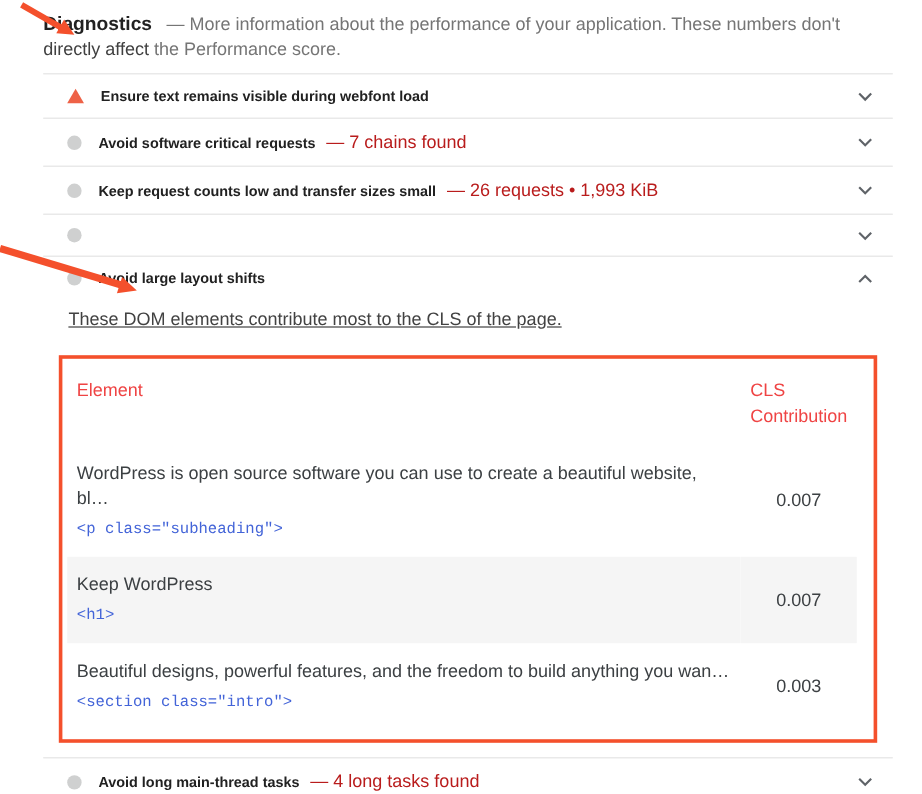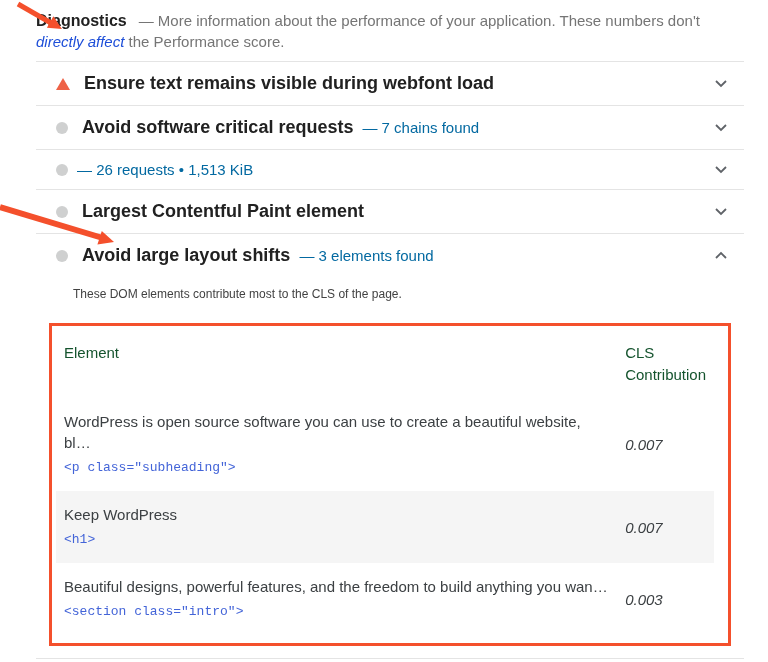--- a/index.html
+++ b/index.html
@@ -7,50 +7,50 @@
   body {
     width: 768px; height: 662px; overflow: hidden; position: relative;
     font-family: "Liberation Sans", sans-serif;
     color: #212121;
   }
   .content { margin: 0 24px 0 36px; }
 
   
   .header { padding: 10px 0 9px 0; font-size: 15px; line-height: 21px; color: #757575; }
   .header .title { font-size: 16px; font-weight: bold; color: #212121; margin-right: 12px; }
-  .header a { color: #1d4ed8; text-decoration: none; font-style: italic; }
+  .header a { color: #404040; text-decoration: none; }
 
   .divider { border-top: 1px solid #e4e4e4; height: 0; }
 
   
   .audit { display: flex; align-items: center; padding: 11px 0; cursor: pointer; }
   .audit .lead-icon { width: 12px; height: 12px; margin-left: 20px; flex: 0 0 auto; }
   .circle { width: 12px; height: 12px; border-radius: 50%; background: #cfd0d0; }
   .triangle {
     width: 0; height: 0; margin-left: 20px; flex: 0 0 auto;
     border-left: 7px solid transparent; border-right: 7px solid transparent;
     border-bottom: 12px solid #ee6247;
   }
-  .audit .t { margin-left: 14px; font-size: 18px; font-weight: bold; color: #212121; }
-  .audit .d { margin-left: 9px; font-size: 15px; color: #0369a1; white-space: nowrap; }
+  .audit .t { margin-left: 14px; font-size: 12px; font-weight: bold; color: #212121; }
+  .audit .d { margin-left: 9px; font-size: 15px; color: #b91c1c; white-space: nowrap; }
   .audit .chev { margin-left: auto; margin-right: 16px; flex: 0 0 auto; display: flex; }
   .chev svg { stroke: #5f6368; fill: none; stroke-width: 1.8; }
 
   
-  .exp-desc { margin: 7px 0 19px 37px; font-size: 12px; color: #424242; line-height: 20px; }
+  .exp-desc { margin: 7px 0 19px 21px; font-size: 15px; color: #424242; line-height: 20px; text-decoration: underline; }
 
   .hl-box { margin: 0 13px 0 13px; border: 3px solid #f4502c; padding: 6px 14px 8px 4px; }
   table.cls { width: 100%; border-collapse: collapse; font-size: 15px; color: #3c4043; }
   table.cls th {
-    font-weight: normal; color: #14532d; padding: 10px 8px 12px 8px;
+    font-weight: normal; color: #ef4444; padding: 10px 8px 12px 8px;
     text-align: left; vertical-align: top; line-height: 22px;
   }
   table.cls th.num { text-align: left; width: 96px; }
   table.cls td { padding: 13px 8px; vertical-align: middle; line-height: 21px; }
-  table.cls td.num { text-align: left; white-space: nowrap; font-style: italic; }
+  table.cls td.num { text-align: center; white-space: nowrap; }
   table.cls tr.shaded td { background: #f5f5f5; }
   .snippet { display: block; margin-top: 4px; font-family: "Liberation Mono", monospace; font-size: 13px; color: #4364d8; }
 
   .gap-sm { height: 12px; }
 
   
   .annot { position: absolute; pointer-events: none; }
   #annot-arrow-top { left: 10px; top: 0; }
   #annot-arrow-mid { left: 0; top: 199px; }
 </style>
@@ -84,44 +84,43 @@
     <span class="chev">
         <svg width="14" height="9" viewBox="0 0 14 9">
           <polyline points="2,2 7,7 12,2"></polyline>
         </svg>
       </span>
   </div>
   <div class="divider"></div>
 
   <div class="audit">
     <span class="lead-icon circle"></span>
-    <span class="d">— 26 requests • 1,513 KiB</span>
+    <span class="t">Keep request counts low and transfer sizes small</span>
+    <span class="d">— 26 requests • 1,993 KiB</span>
     <span class="chev">
         <svg width="14" height="9" viewBox="0 0 14 9">
           <polyline points="2,2 7,7 12,2"></polyline>
         </svg>
       </span>
   </div>
   <div class="divider"></div>
 
   <div class="audit">
     <span class="lead-icon circle"></span>
-    <span class="t">Largest Contentful Paint element</span>
     <span class="chev">
         <svg width="14" height="9" viewBox="0 0 14 9">
           <polyline points="2,2 7,7 12,2"></polyline>
         </svg>
       </span>
   </div>
   <div class="divider"></div>
 
   <div class="audit">
     <span class="lead-icon circle"></span>
     <span class="t">Avoid large layout shifts</span>
-    <span class="d">— 3 elements found</span>
     <span class="chev">
         <svg width="14" height="9" viewBox="0 0 14 9">
           <polyline points="2,7 7,2 12,7"></polyline>
         </svg>
       </span>
   </div>
 
   <div class="exp-desc">These DOM elements contribute most to the CLS of the page.</div>
 
   <div class="hl-box">

